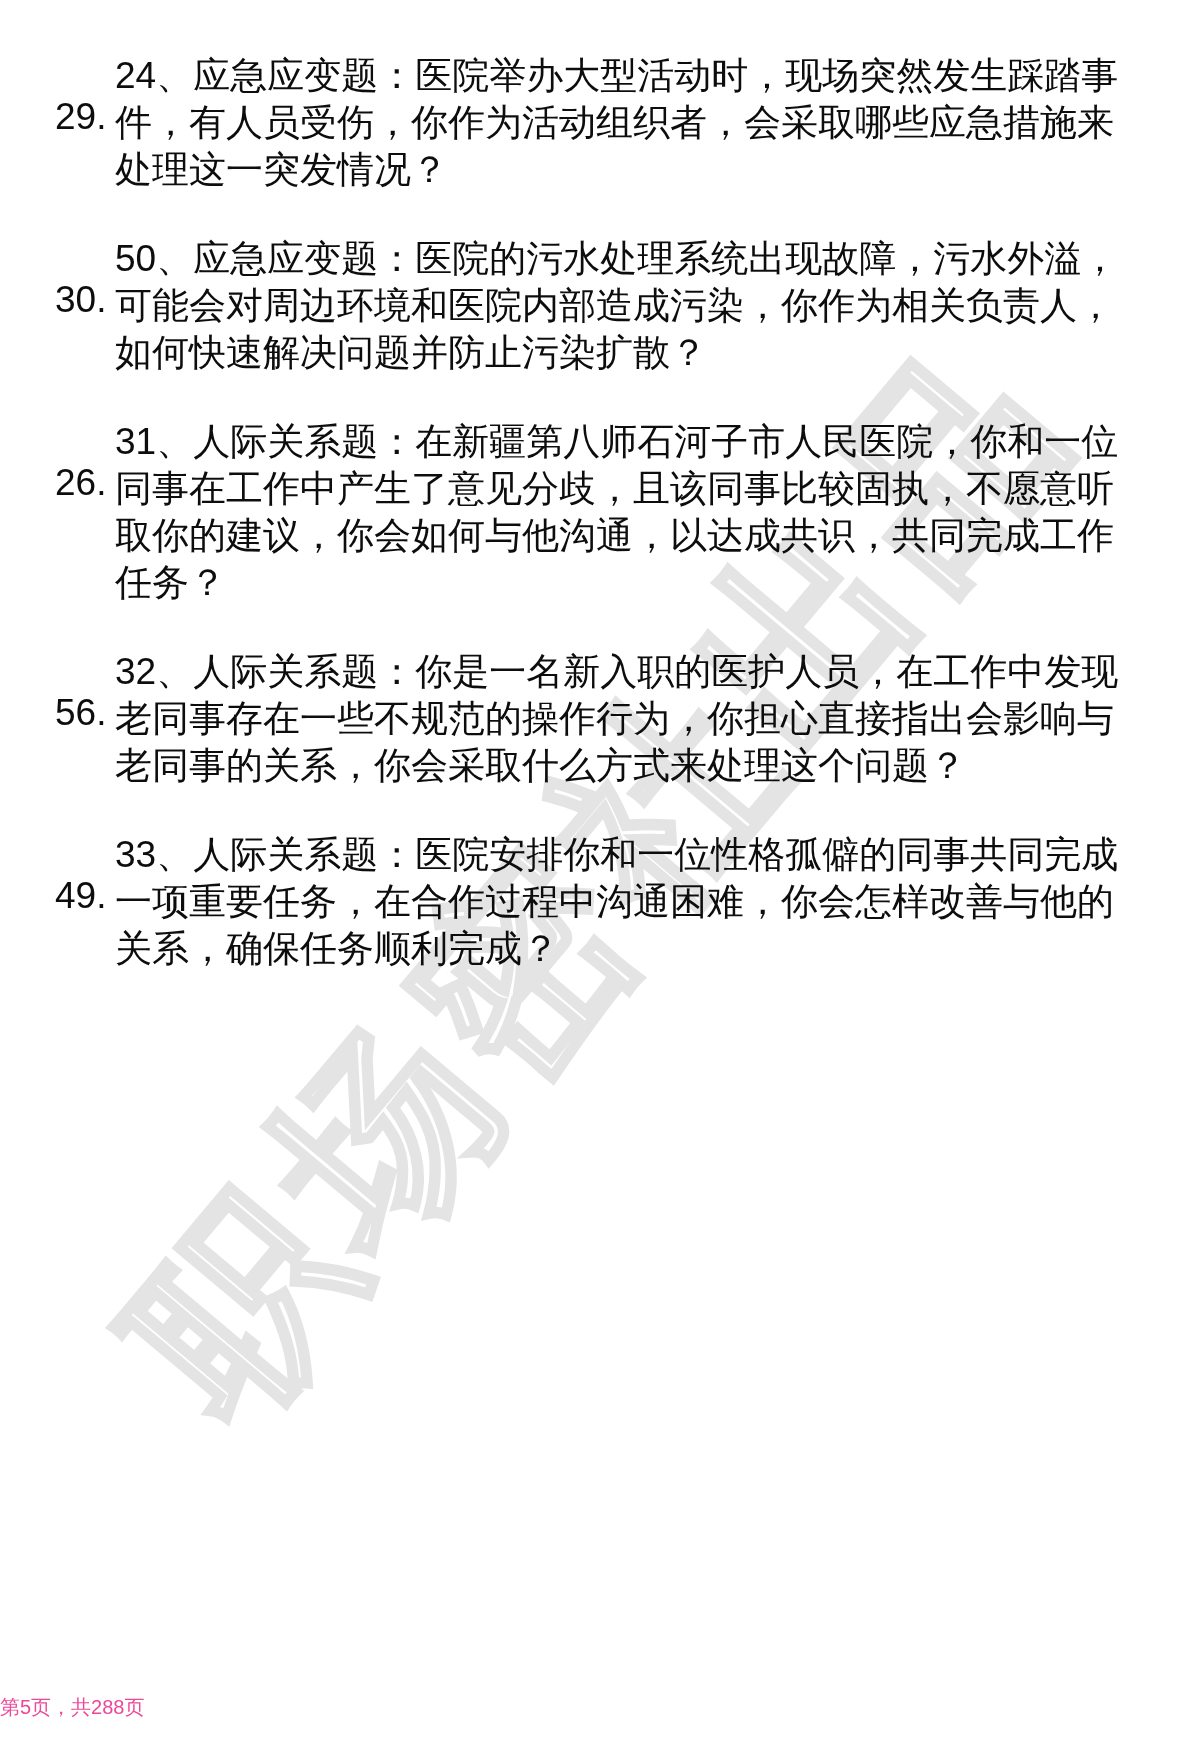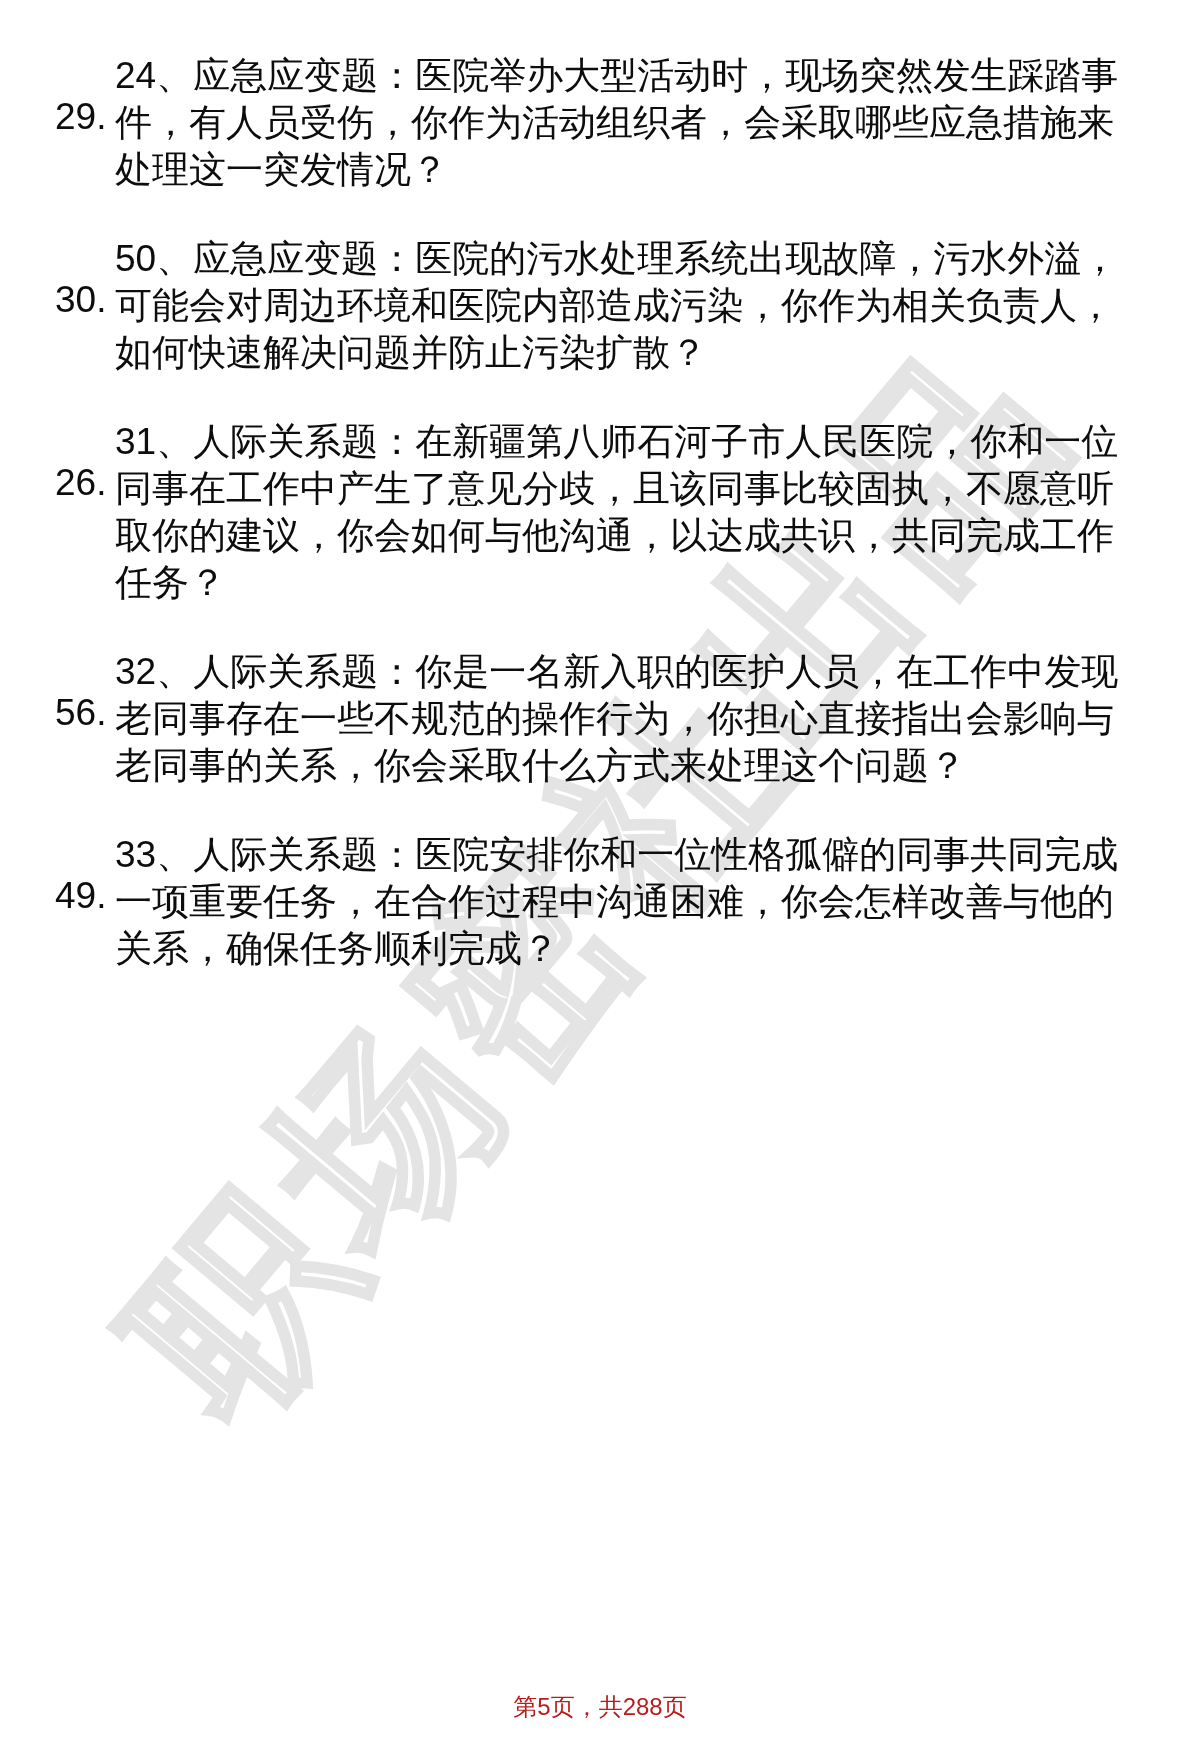--- a/index.html
+++ b/index.html
@@ -56,25 +56,24 @@
   .item .text {
     width: 1012px;
     word-break: break-word;
     overflow-wrap: break-word;
   }
   .footer {
     position: absolute;
     left: 0;
     bottom: 30px;
     width: 100%;
-    text-align: center;
-    font-size: 24px;
+    font-size: 20px;
     line-height: 36px;
     font-weight: 500;
-    color: #b91c1c;
+    color: #ec4899;
     z-index: 1;
   }
 </style>
 </head>
 <body>
 
 <div class="page">
 
   <div class="watermark">职场密社出品</div>
 

